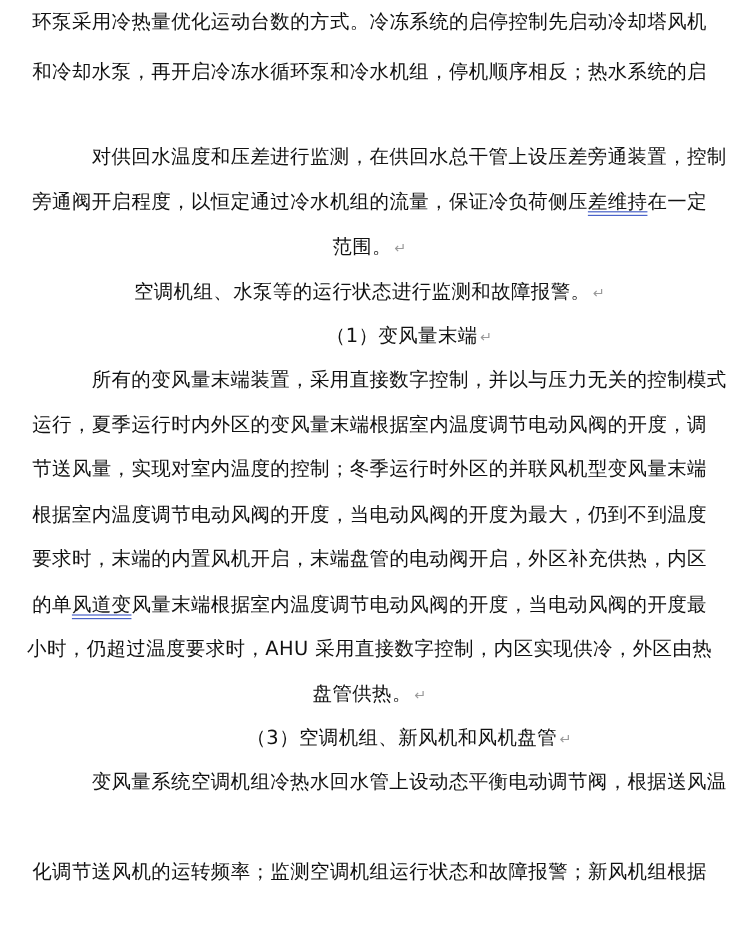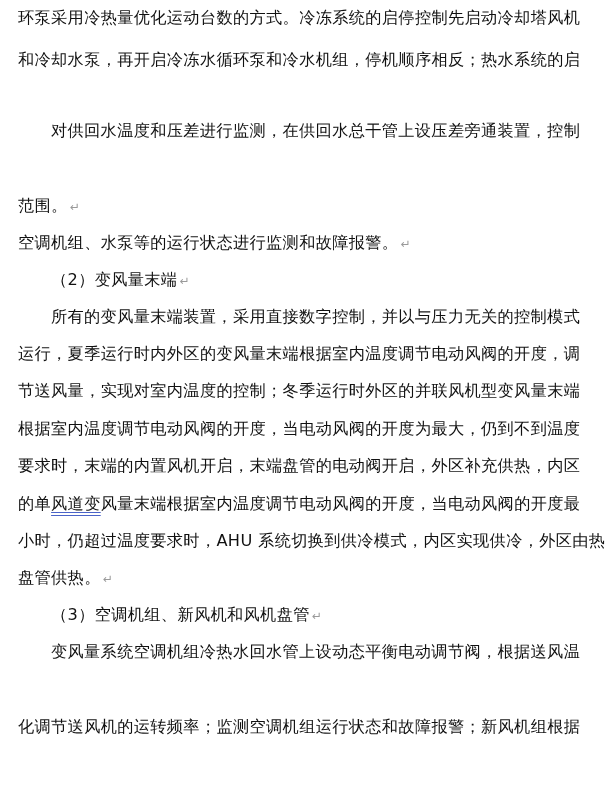--- a/index.html
+++ b/index.html
@@ -5,46 +5,47 @@
   html, body { margin: 0; padding: 0; background: #ffffff; }
   body {
     width: 610px; height: 789px; overflow: hidden;
     font-family: "DejaVu Sans", "Liberation Sans", sans-serif;
     color: #111111;
   }
   .page { position: relative; width: 610px; height: 789px; }
   .line {
     position: absolute; left: 18px; width: 580px;
     font-size: 16.2px; line-height: 20px; height: 20px;
-    white-space: nowrap; letter-spacing: 0.35px;
+    white-space: nowrap; letter-spacing: 0.35px; text-align: center;
   }
   .indent { left: 51px; }
   .head { left: 51px; }
   .pm { color: #9a9a9a; font-size: 12px; margin-left: 2px; }
   .ul { text-decoration: underline double #4a63c8; text-underline-offset: 3px; }
 </style>
 </head>
 <body>
 
 <div class="page">
   <div class="line" style="top:8px"><span>环泵采用冷热量优化运动台数的方式。冷冻系统的启停控制先启动冷却塔风机</span></div>
   <div class="line" style="top:50px"><span>和冷却水泵，再开启冷冻水循环泵和冷水机组，停机顺序相反；热水系统的启</span></div>
 
   <div class="line indent" style="top:121px"><span>对供回水温度和压差进行监测，在供回水总干管上设压差旁通装置，控制</span></div>
+  <div class="line" style="top:158px"><span>旁通阀开启程度，以恒定通过冷水机组的流量，保证冷负荷侧压</span><span class="ul">差维持</span><span>在一定</span></div>
   <div class="line" style="top:196px"><span>范围。</span><span class="pm">↵</span></div>
   <div class="line" style="top:233px"><span>空调机组、水泵等的运行状态进行监测和故障报警。</span><span class="pm">↵</span></div>
 
-  <div class="line head" style="top:270px"><span>（2）变风量末端</span><span class="pm">↵</span></div>
+  <div class="line head" style="top:270px"><span>（1）变风量末端</span><span class="pm">↵</span></div>
 
   <div class="line indent" style="top:307px"><span>所有的变风量末端装置，采用直接数字控制，并以与压力无关的控制模式</span></div>
   <div class="line" style="top:344px"><span>运行，夏季运行时内外区的变风量末端根据室内温度调节电动风阀的开度，调</span></div>
   <div class="line" style="top:381px"><span>节送风量，实现对室内温度的控制；冬季运行时外区的并联风机型变风量末端</span></div>
   <div class="line" style="top:456px"><span>要求时，末端的内置风机开启，末端盘管的电动阀开启，外区补充供热，内区</span></div>
   <div class="line" style="top:419px"><span>根据室内温度调节电动风阀的开度，当电动风阀的开度为最大，仍到不到温度</span></div>
   <div class="line" style="top:494px"><span>的单</span><span class="ul">风道变</span><span>风量末端根据室内温度调节电动风阀的开度，当电动风阀的开度最</span></div>
-  <div class="line" style="top:531px"><span>小时，仍超过温度要求时，AHU 系统切换到供冷模式，内区实现供冷，外区由热</span></div>
+  <div class="line" style="top:531px"><span>小时，仍超过温度要求时，AHU 采用直接数字控制，内区实现供冷，外区由热</span></div>
   <div class="line" style="top:568px"><span>盘管供热。</span><span class="pm">↵</span></div>
 
   <div class="line head" style="top:605px"><span>（3）空调机组、新风机和风机盘管</span><span class="pm">↵</span></div>
 
   <div class="line indent" style="top:642px"><span>变风量系统空调机组冷热水回水管上设动态平衡电动调节阀，根据送风温</span></div>
   <div class="line" style="top:717px"><span>化调节送风机的运转频率；监测空调机组运行状态和故障报警；新风机组根据</span></div>
 </div>
 
 </body></html>

